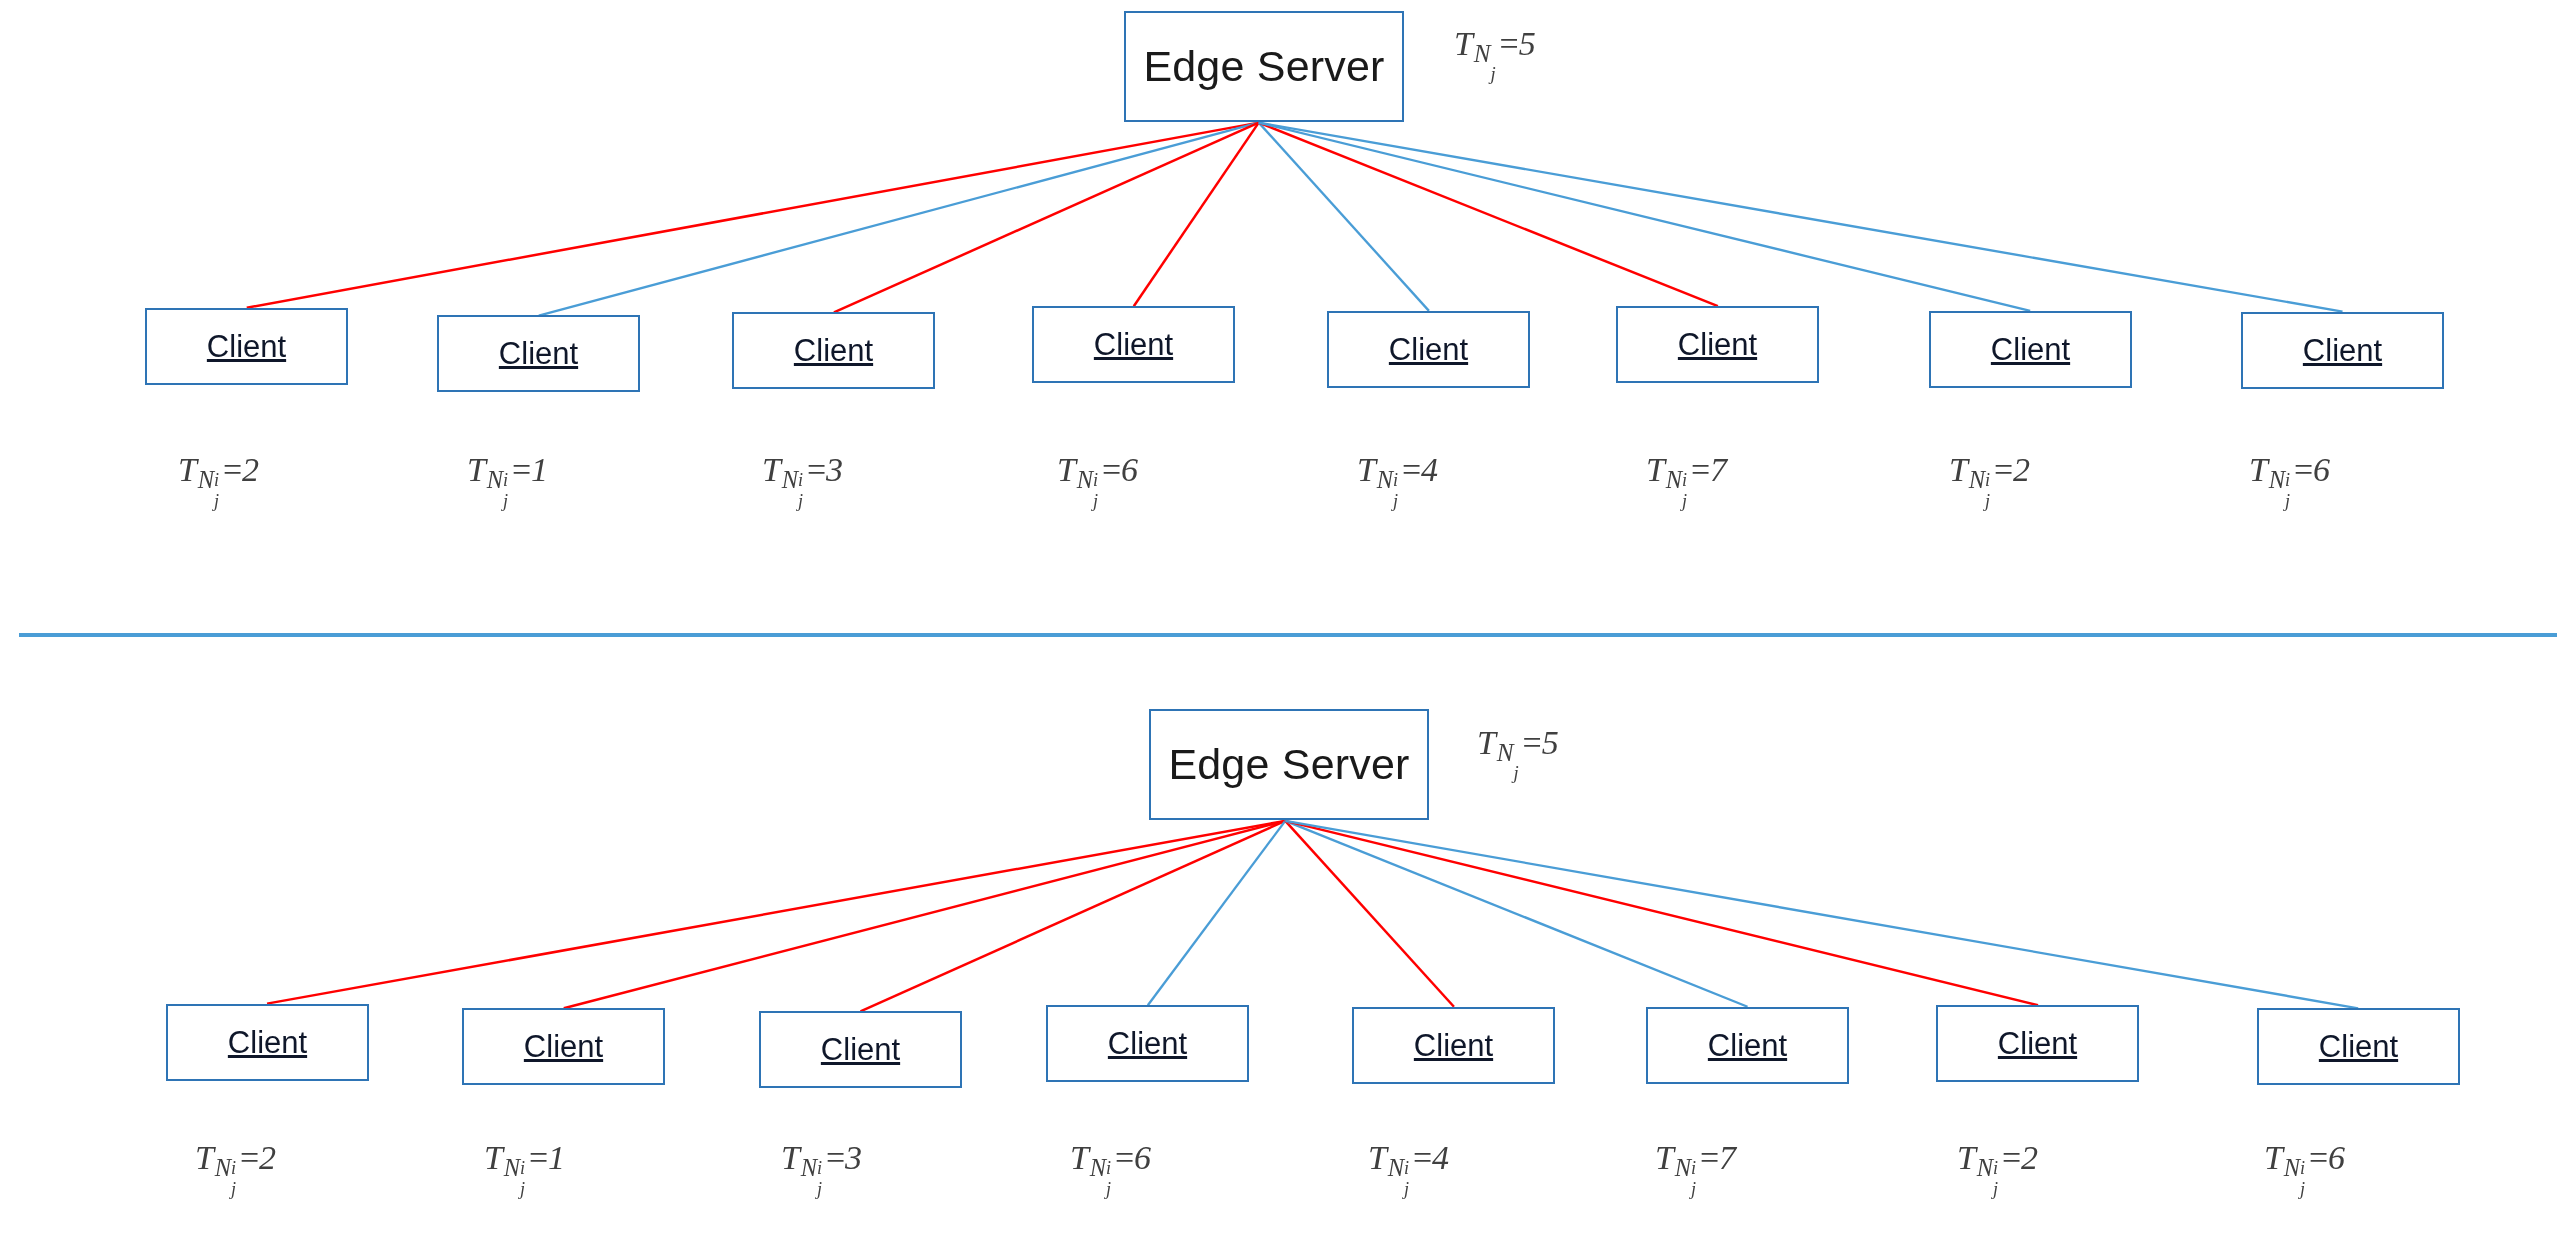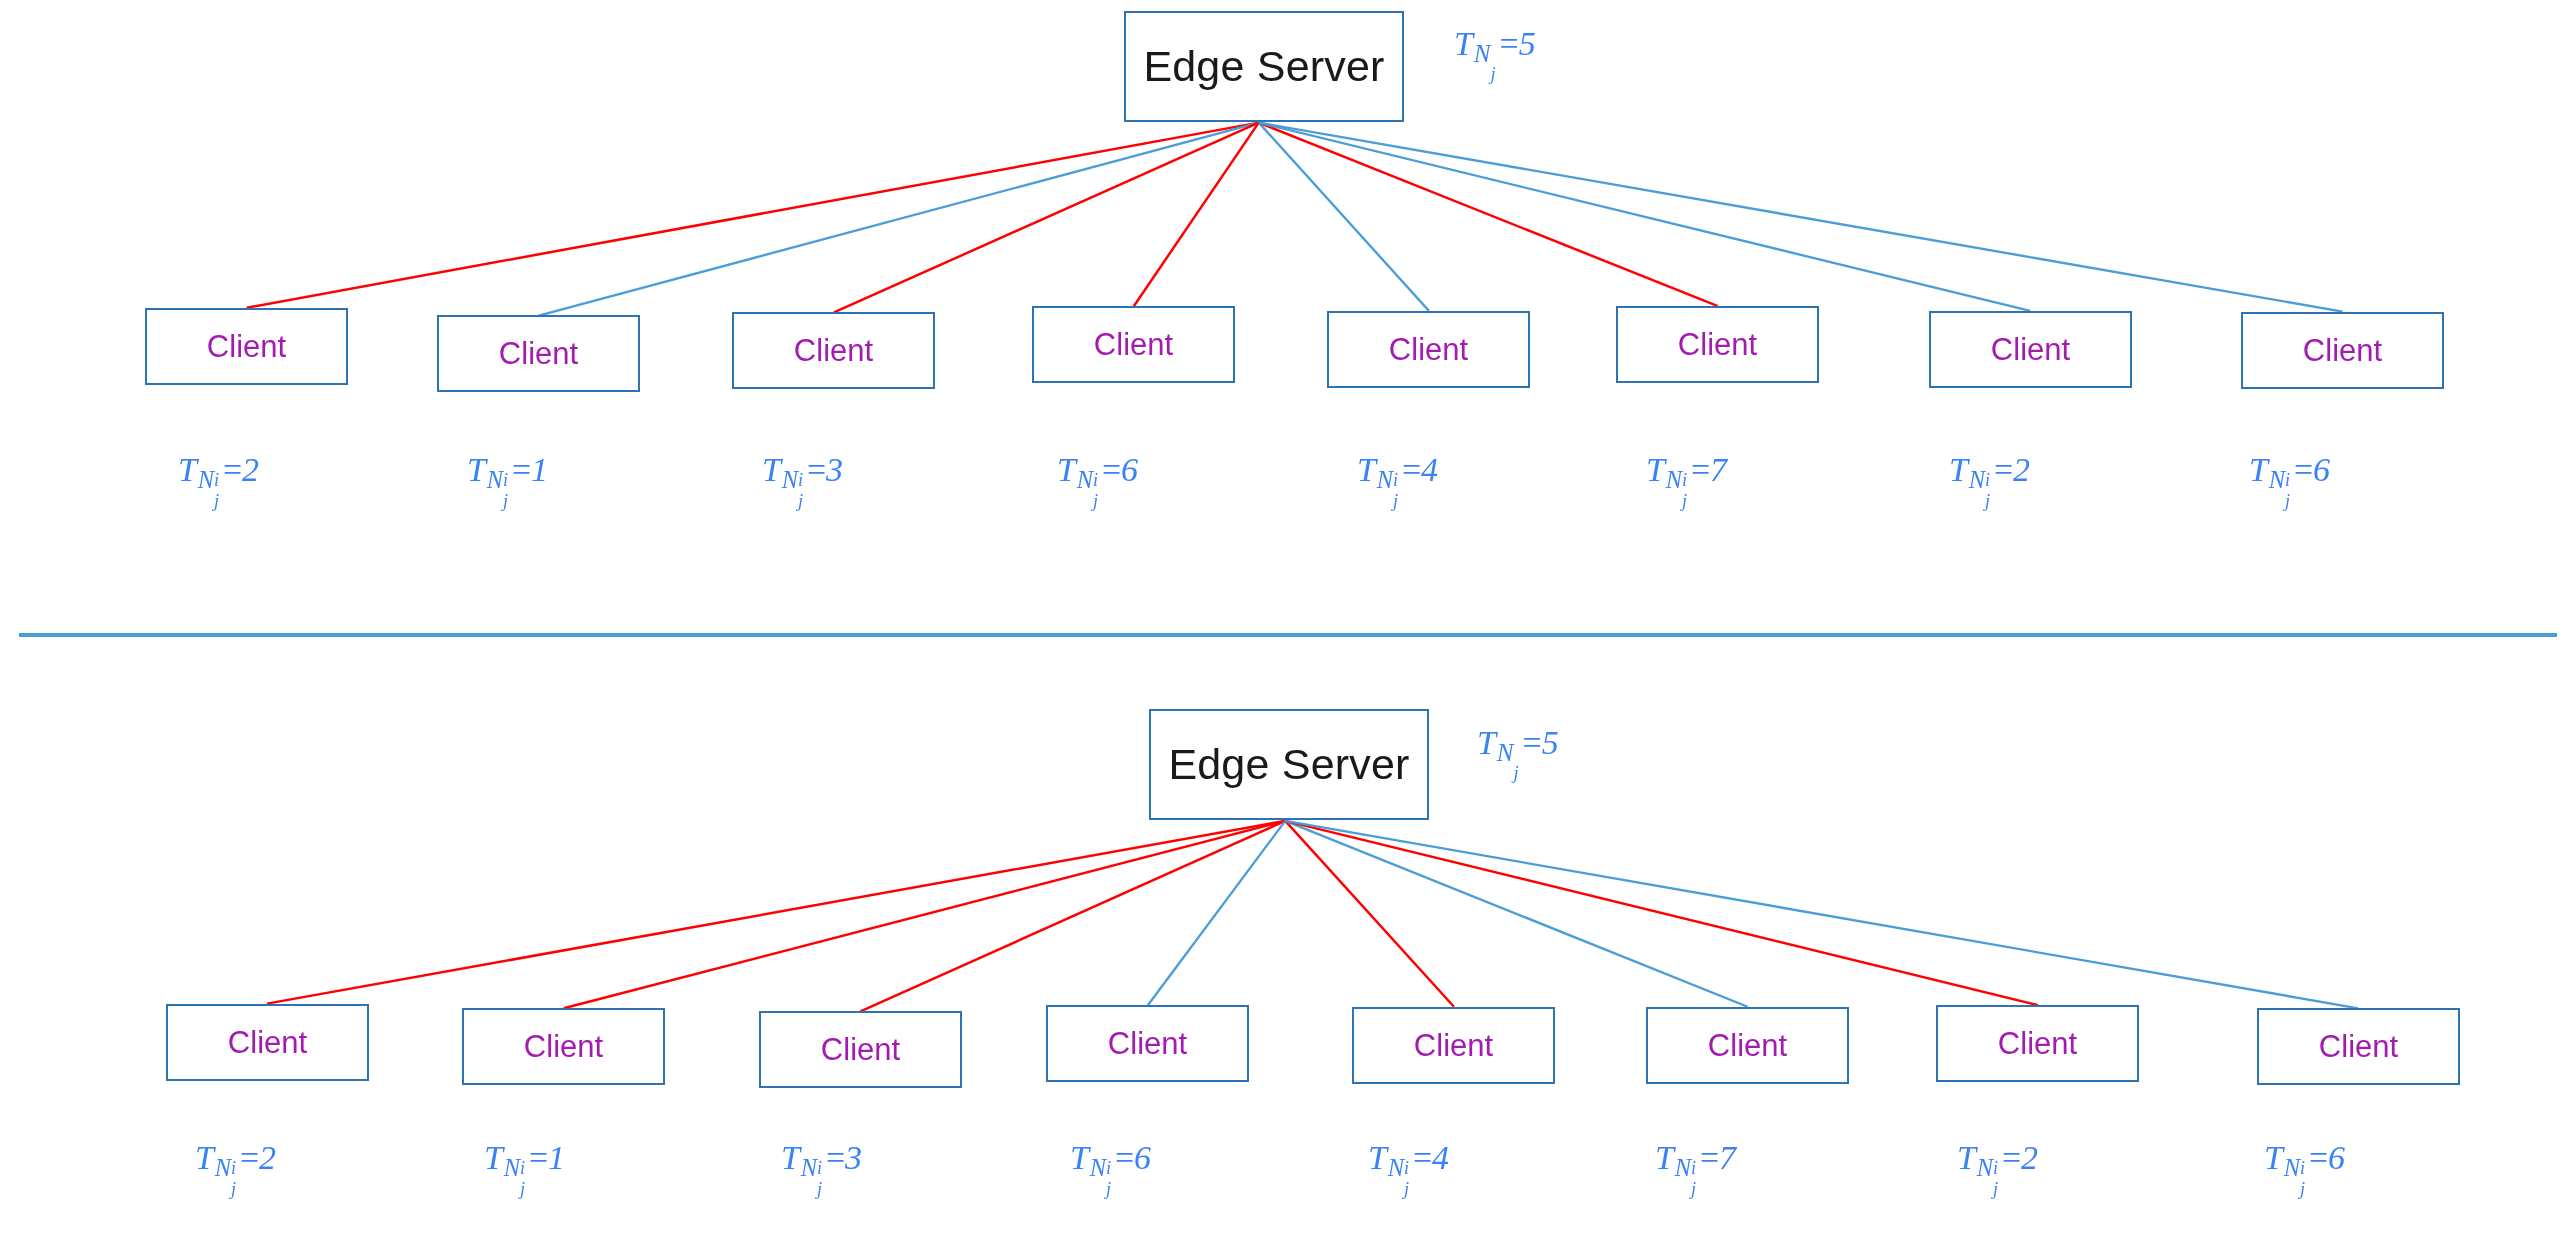--- a/index.html
+++ b/index.html
@@ -47,30 +47,31 @@
     justify-content: center;
     white-space: nowrap;
   }
   .server-box {
     font-size: 43px;
     letter-spacing: 0.2px;
     color: #1a1a1a;
   }
   .client-box {
     font-size: 31px;
-    color: #a21caf;
+    color: #0f172a;
+    text-decoration: underline;
   }
 
   .tlabel {
     position: absolute;
     white-space: nowrap;
     font-family: "Liberation Serif", serif;
     font-size: 34px;
     font-style: italic;
-    color: #3b82f6;
+    color: #404040;
     line-height: 1;
   }
   .tlabel .base {
     font-style: italic;
   }
   .tlabel .sub-wrap {
     display: inline-block;
     position: relative;
     vertical-align: baseline;
     font-size: 0.72em;

